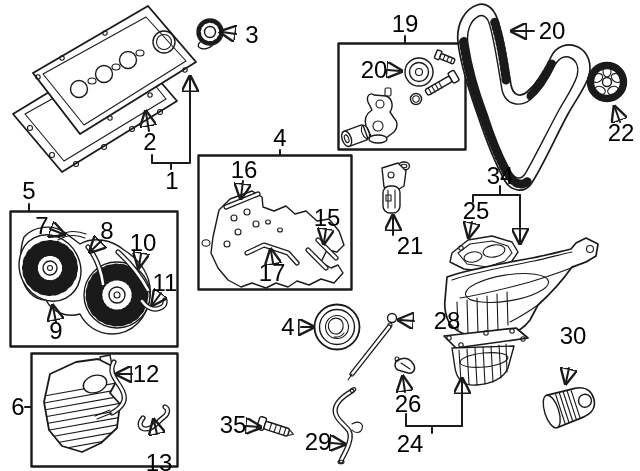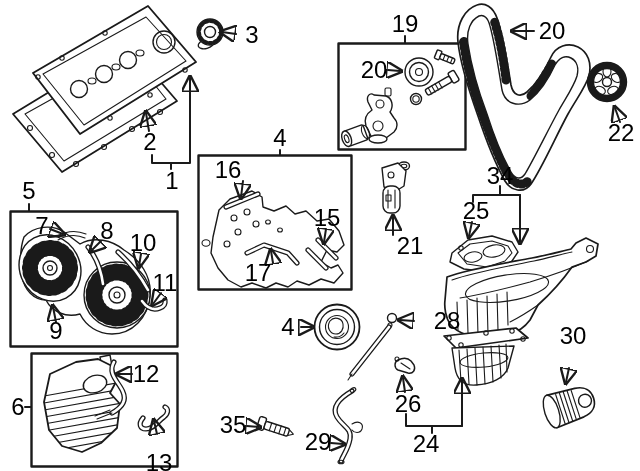--- a/index.html
+++ b/index.html
@@ -308,28 +308,28 @@
   <div class="callout" style="left:18px;top:407px">6</div>
   <div class="callout" style="left:42px;top:226px">7</div>
   <div class="callout" style="left:107px;top:231px">8</div>
   <div class="callout" style="left:56px;top:331px">9</div>
   <div class="callout" style="left:143px;top:243px">10</div>
   <div class="callout" style="left:165px;top:283px">11</div>
   <div class="callout" style="left:146px;top:374px">12</div>
   <div class="callout" style="left:159px;top:463px">13</div>
   <div class="callout" style="left:280px;top:138px">4</div>
   <div class="callout" style="left:327px;top:218px">15</div>
-  <div class="callout" style="left:228px;top:170px">16</div>
-  <div class="callout" style="left:258px;top:273px">17</div>
+  <div class="callout" style="left:244px;top:170px">16</div>
+  <div class="callout" style="left:272px;top:273px">17</div>
   <div class="callout" style="left:552px;top:31px">20</div>
   <div class="callout" style="left:405px;top:24px">19</div>
   <div class="callout" style="left:374px;top:70px">20</div>
   <div class="callout" style="left:410px;top:246px">21</div>
   <div class="callout" style="left:621px;top:133px">22</div>
   <div class="callout" style="left:500px;top:176px">34</div>
-  <div class="callout" style="left:426px;top:444px">24</div>
+  <div class="callout" style="left:410px;top:444px">24</div>
   <div class="callout" style="left:476px;top:211px">25</div>
   <div class="callout" style="left:408px;top:404px">26</div>
   <div class="callout" style="left:233px;top:425px">35</div>
   <div class="callout" style="left:447px;top:321px">28</div>
   <div class="callout" style="left:318px;top:442px">29</div>
   <div class="callout" style="left:573px;top:336px">30</div>
 </div>
 
 </body></html>

